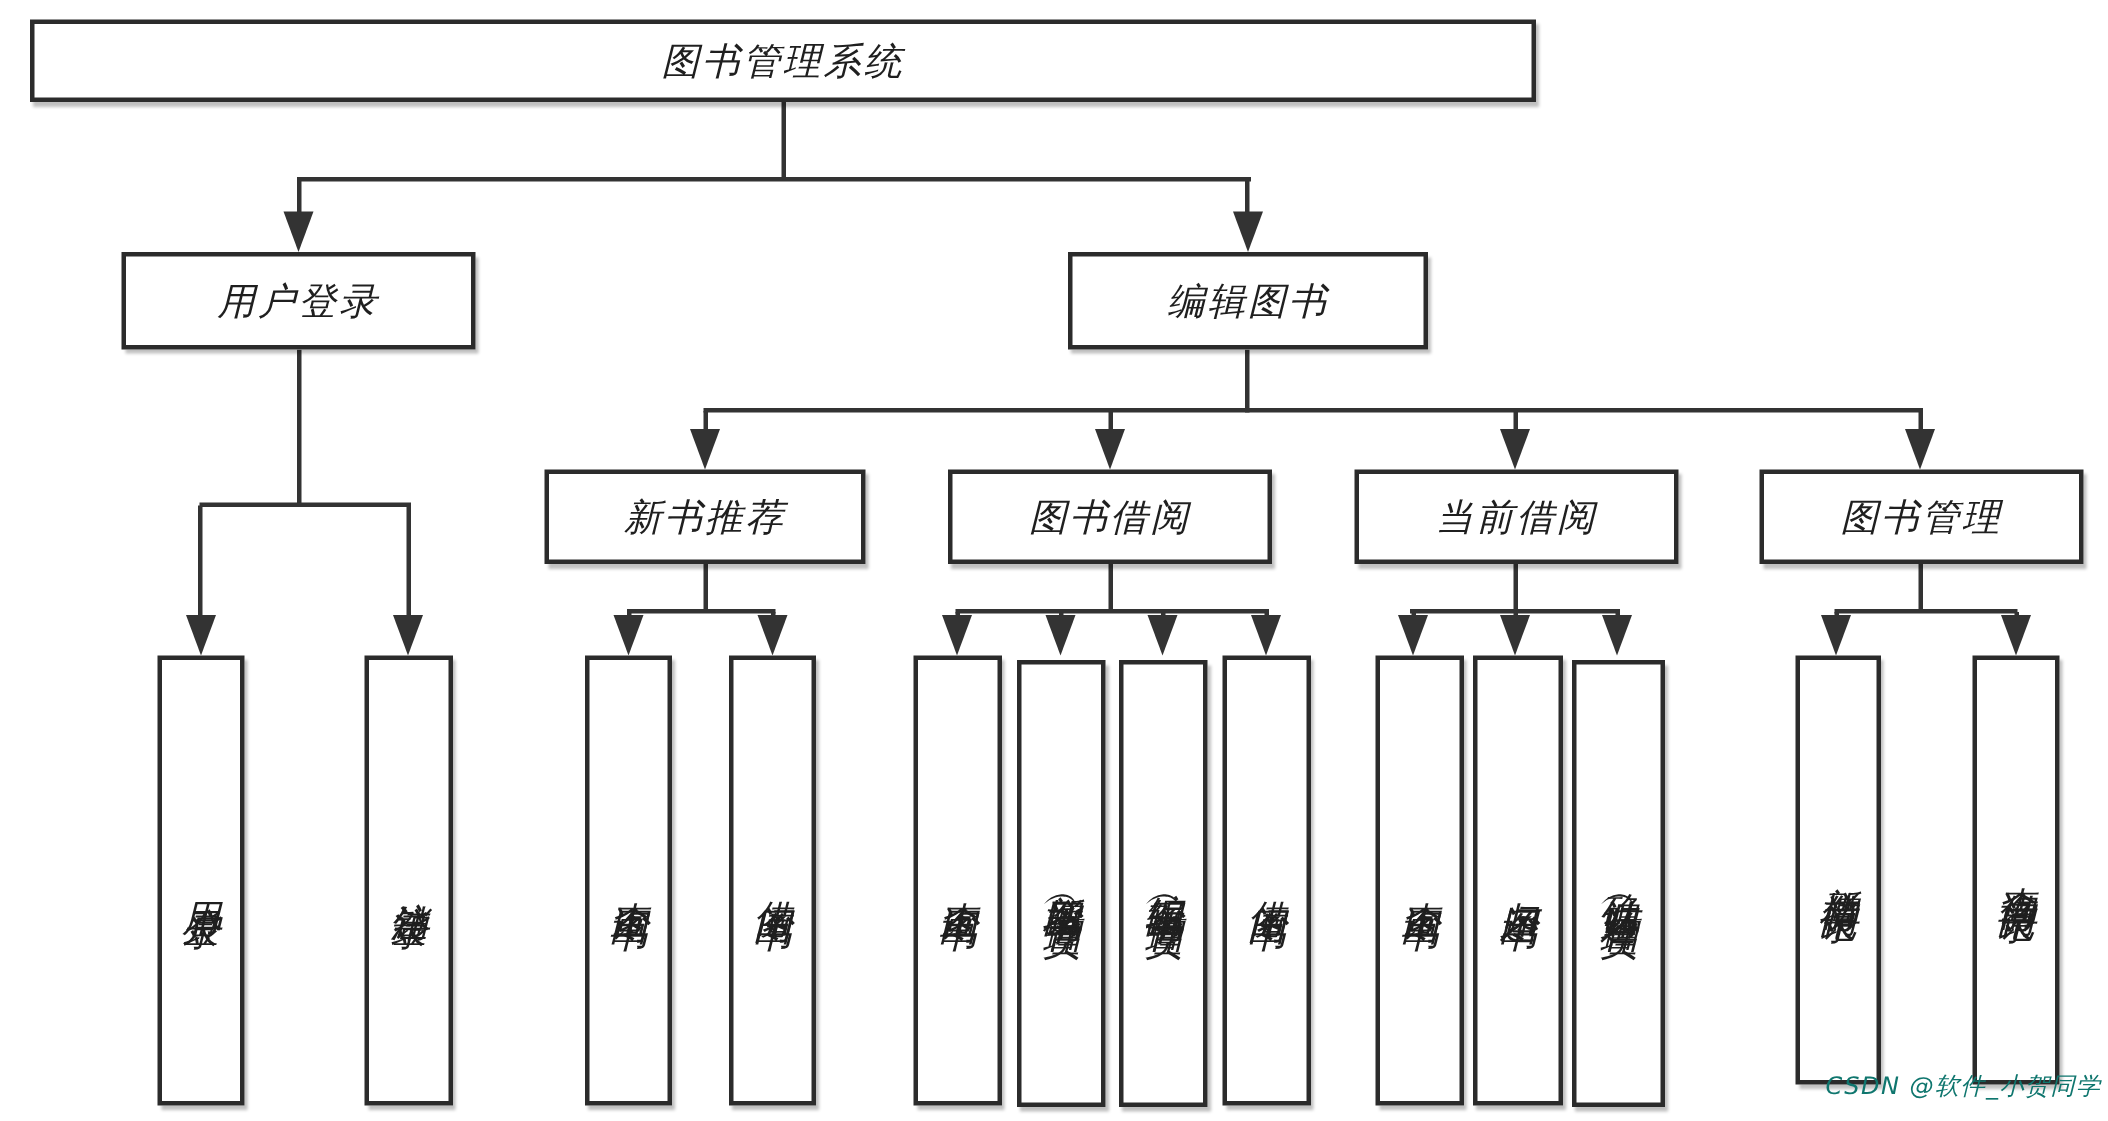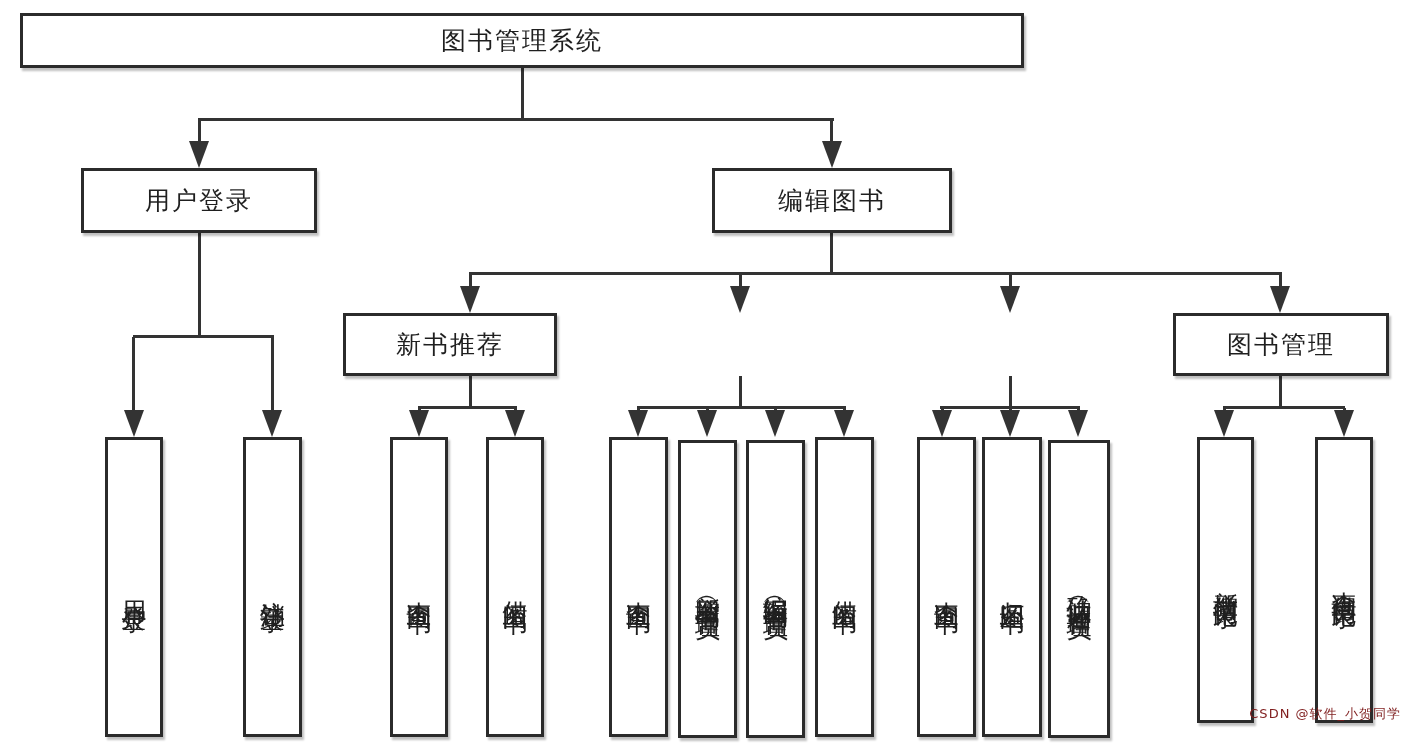--- a/index.html
+++ b/index.html
@@ -7,20 +7,21 @@
     padding: 0;
     background: #ffffff;
     font-family: "DejaVu Sans", "Liberation Sans", sans-serif;
   }
   .canvas {
     position: relative;
     width: 1405px;
     height: 747px;
     background: #ffffff;
     overflow: hidden;
+    font-style: italic;
   }
   
   .line {
     position: absolute;
     background: #333333;
   }
   .line.v { width: 3px; }
   .line.h { height: 3px; }
   
   .arrow-down {
@@ -52,23 +53,23 @@
     writing-mode: vertical-rl;
     text-orientation: mixed;
     font-size: 25px;
     letter-spacing: 3px;
     line-height: 1;
     white-space: nowrap;
   }
   .watermark {
     position: absolute;
     right: 4px;
-    bottom: 24px;
-    font-size: 13px;
-    color: #7f1d1d;
+    bottom: 12px;
+    font-size: 16px;
+    color: #0f766e;
     letter-spacing: 1px;
     white-space: nowrap;
     z-index: 5;
   }
 </style>
 </head>
 <body>
 
 <div class="canvas">
 
@@ -135,22 +136,28 @@
     <span>图书管理系统</span>
   </div>
 
   <div class="node hbox" style="left:81px;top:168px;width:236px;height:65px">
     <span>用户登录</span>
   </div>
   <div class="node hbox" style="left:712px;top:168px;width:240px;height:65px">
     <span>编辑图书</span>
   </div>
 
-  <div class="node hbox" style="left:343px;top:313px;width:214px;height:63px">
+  <div class="node hbox" style="left:363px;top:313px;width:214px;height:63px">
     <span>新书推荐</span>
+  </div>
+  <div class="node hbox" style="left:632px;top:313px;width:216px;height:63px">
+    <span>图书借阅</span>
+  </div>
+  <div class="node hbox" style="left:903px;top:313px;width:216px;height:63px">
+    <span>当前借阅</span>
   </div>
   <div class="node hbox" style="left:1173px;top:313px;width:216px;height:63px">
     <span>图书管理</span>
   </div>
 
   <div class="node vbox" style="left:105px;top:437px;width:58px;height:300px">
     <span>用户登录</span>
   </div>
   <div class="node vbox" style="left:243px;top:437px;width:59px;height:300px">
     <span>注销登录</span>

